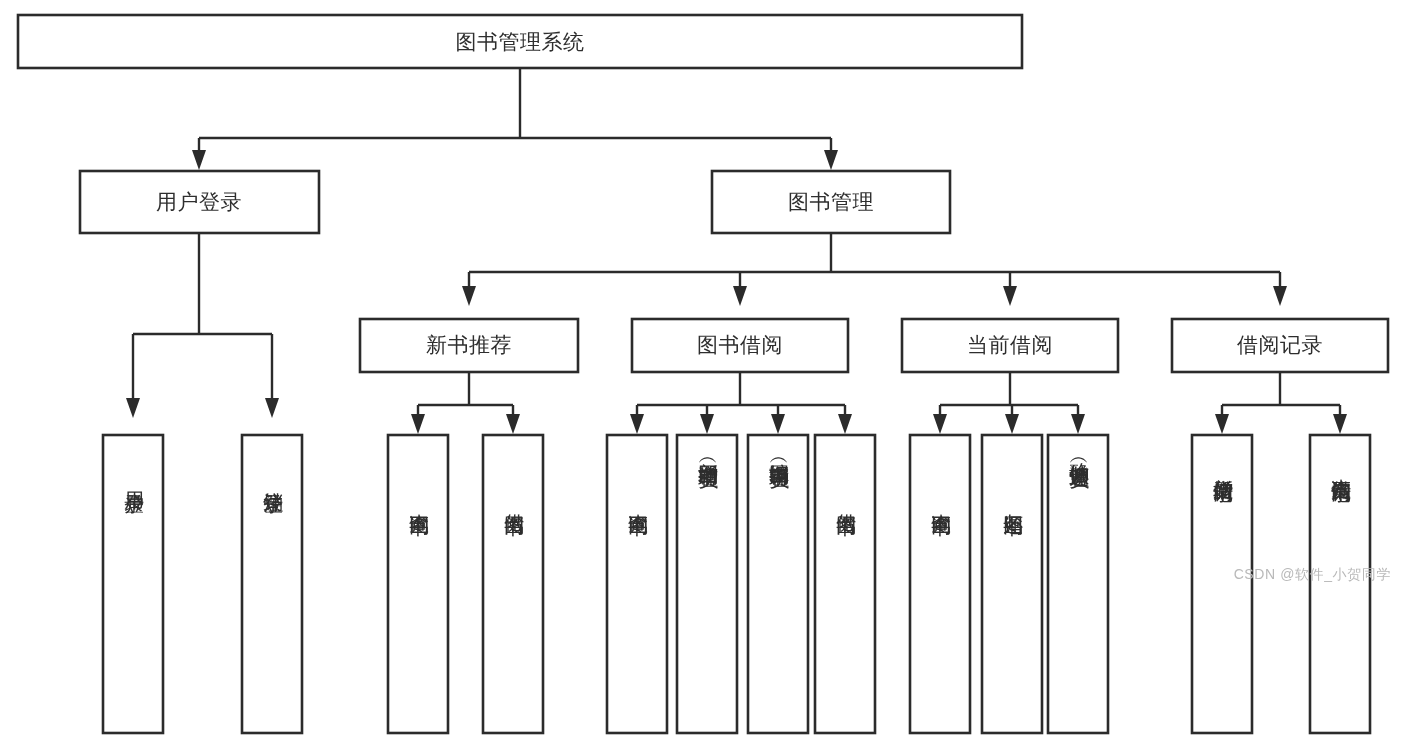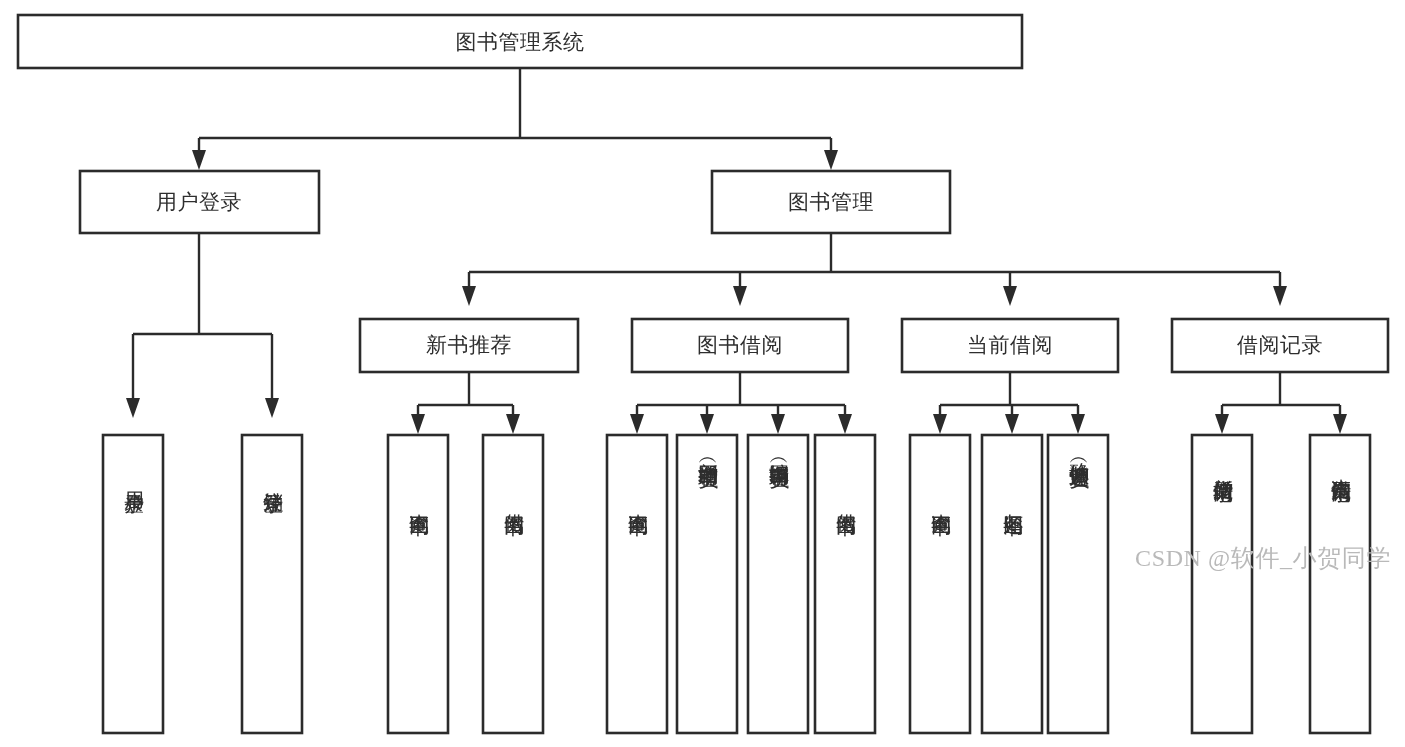--- a/index.html
+++ b/index.html
@@ -50,23 +50,23 @@
     fill: none;
     stroke-linecap: butt;
   }
   .arrow-head {
     fill: #2b2b2b;
     stroke: none;
   }
   .watermark {
     position: absolute;
     right: 14px;
-    bottom: 16px;
-    font-family: Liberation Serif, serif;
-    font-size: 24px;
+    bottom: 6px;
+    font-family: Liberation Sans, sans-serif;
+    font-size: 14px;
     color: #b9b9b9;
     white-space: nowrap;
     letter-spacing: 0.6px;
     pointer-events: none;
   }
 </style>
 </head>
 <body>
 
 <div id="diagram-root">

